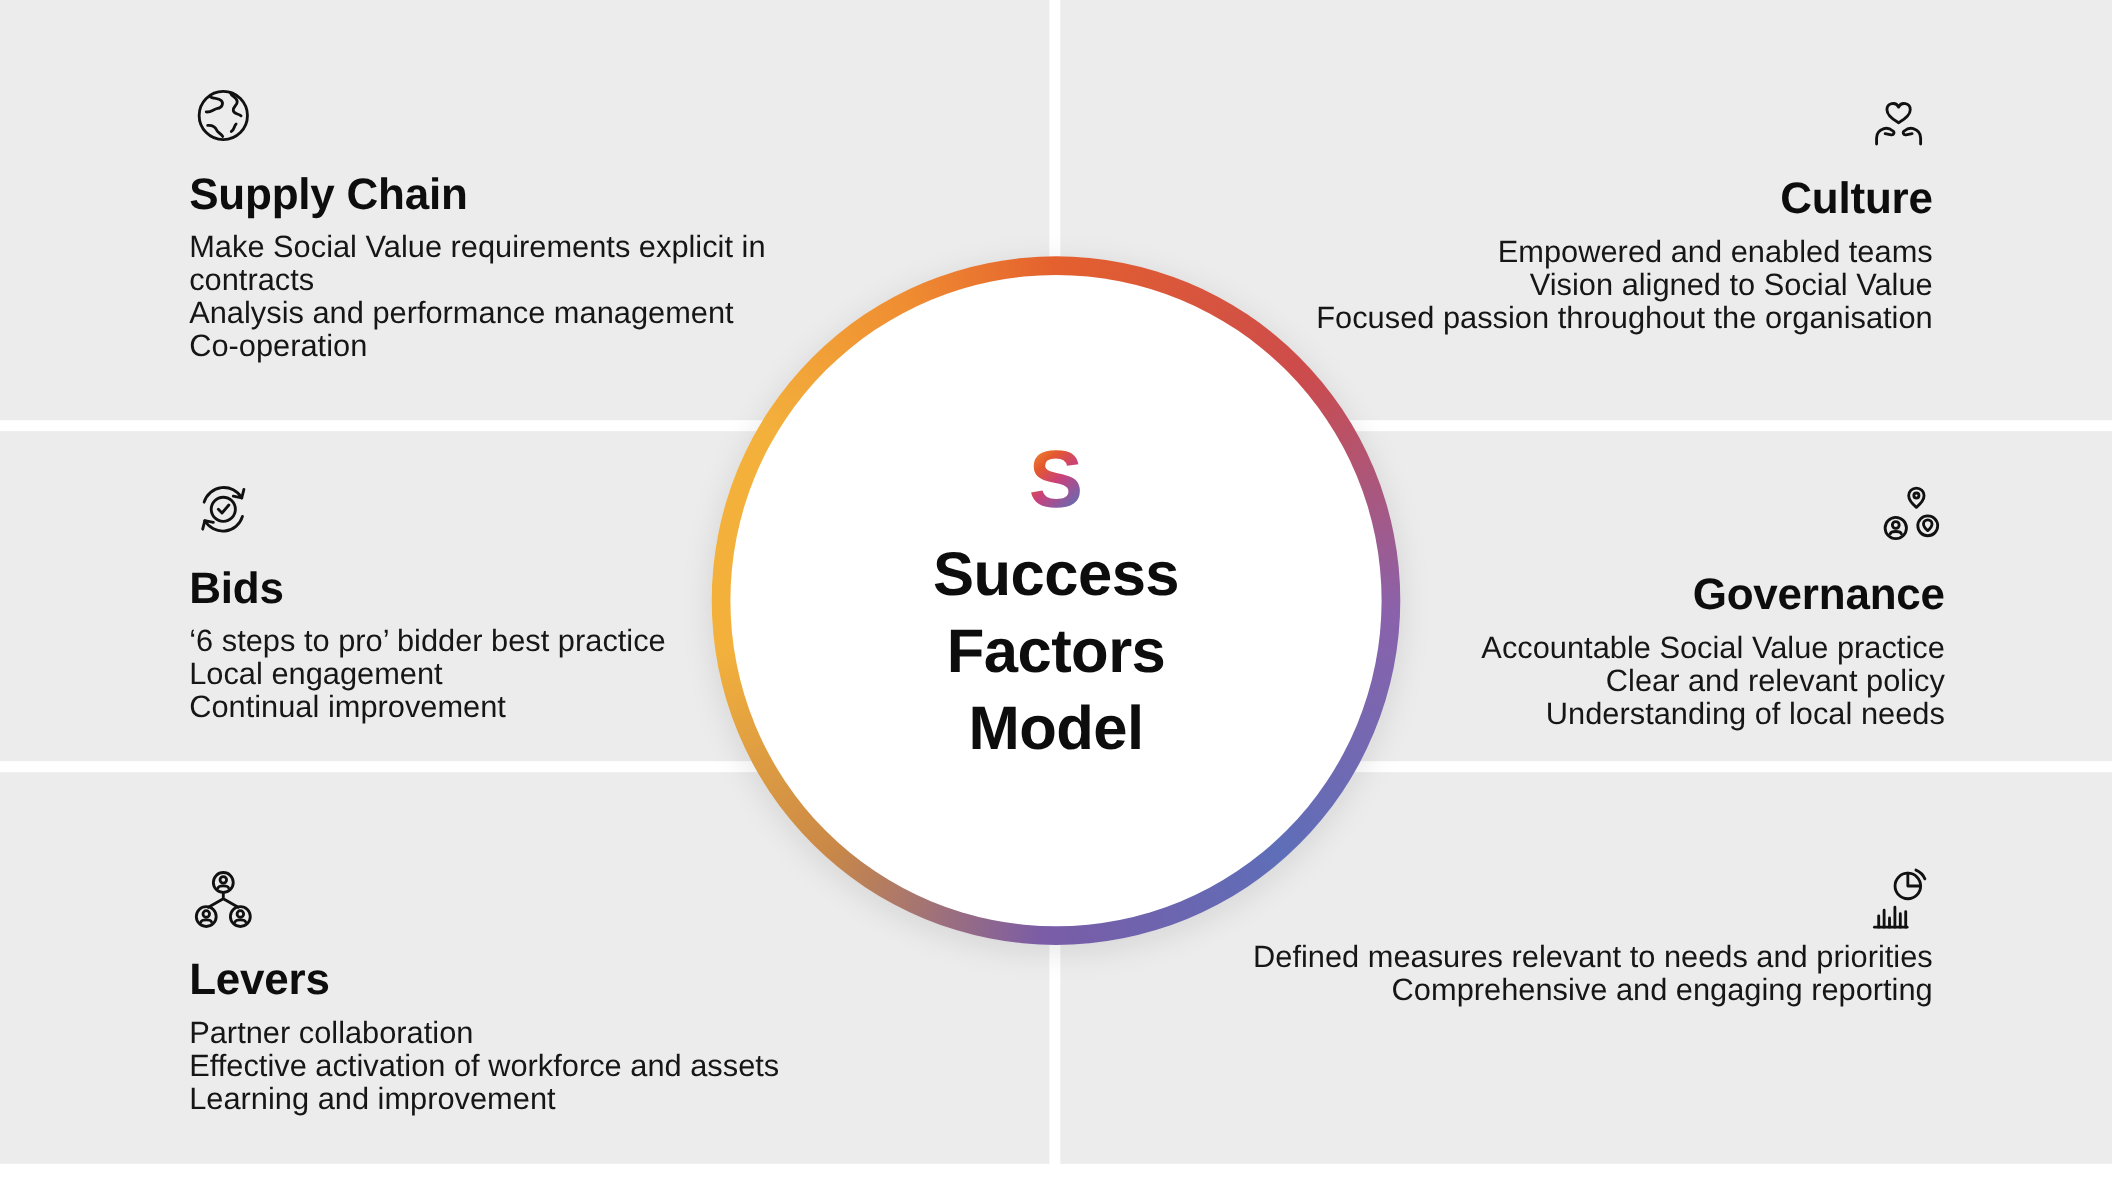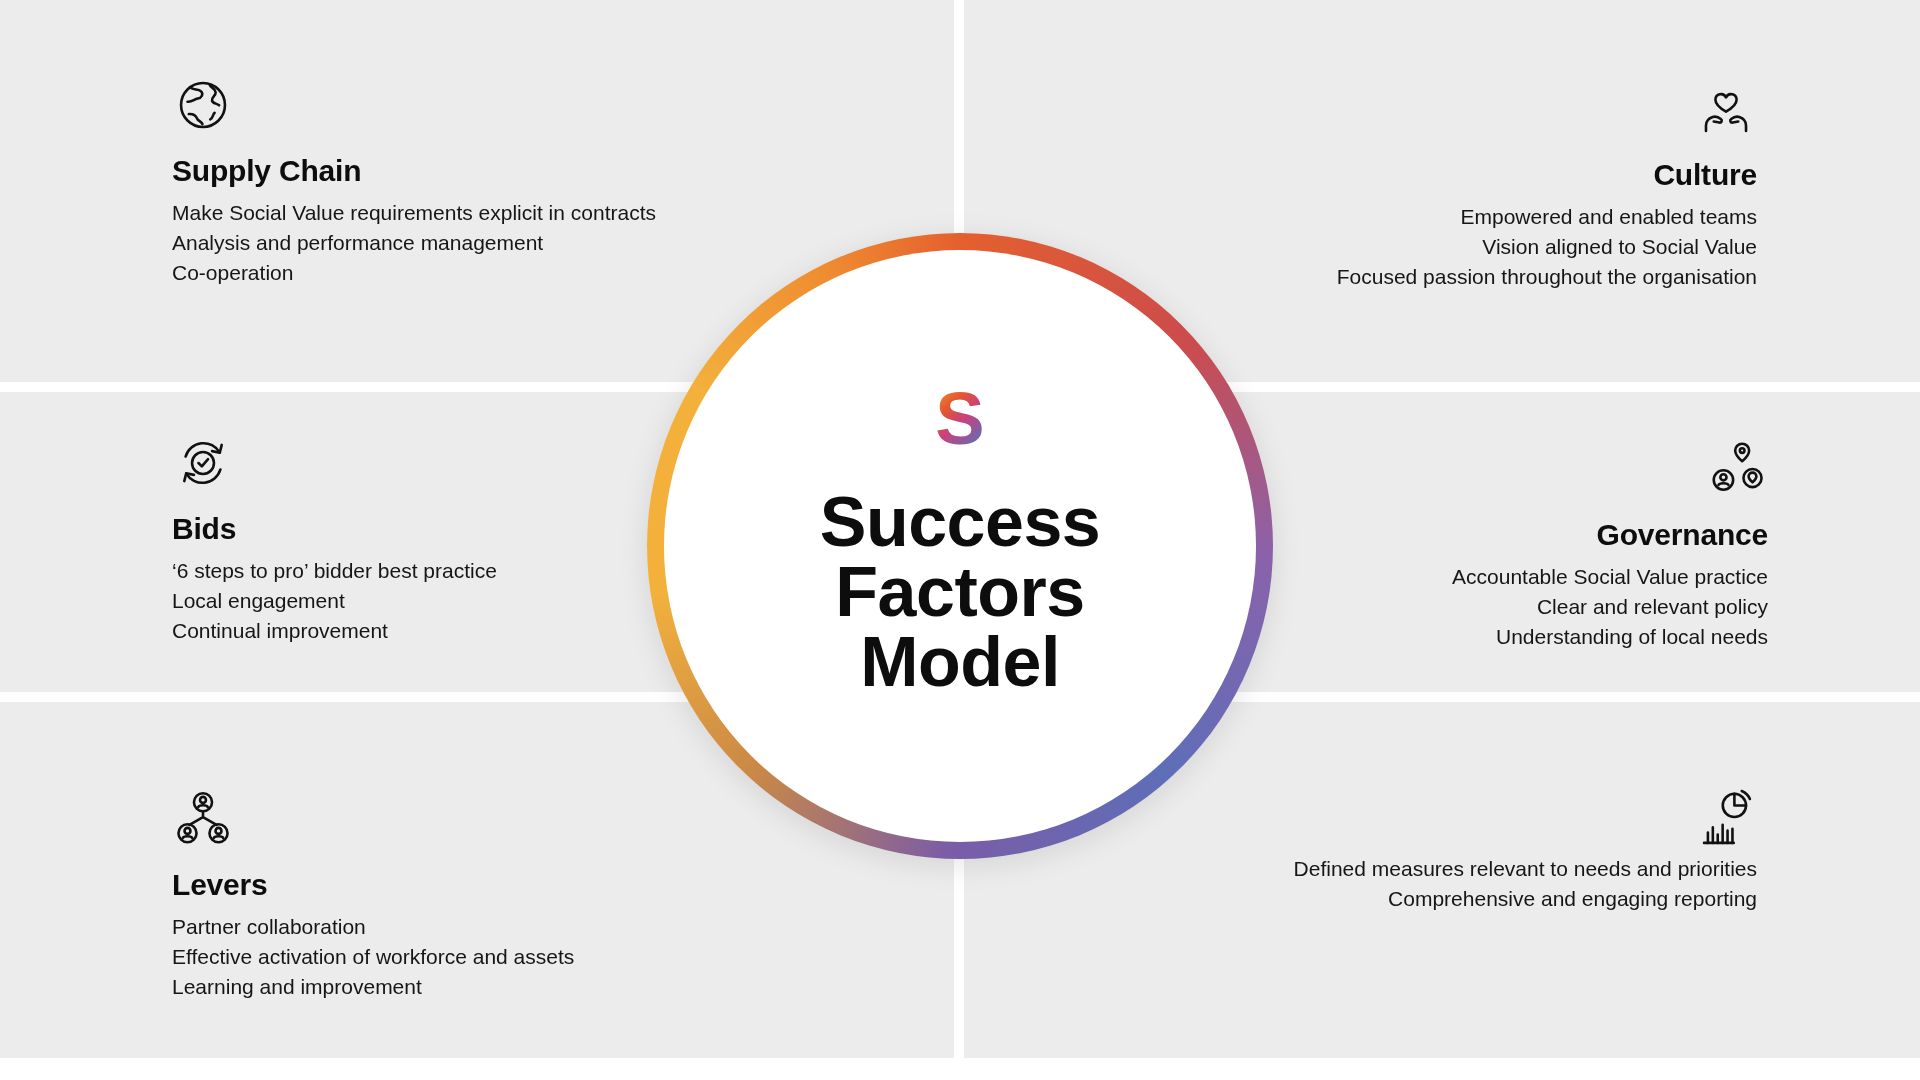--- a/index.html
+++ b/index.html
@@ -18,23 +18,23 @@
   .divider-h { left: 0; width: 1920px; height: 10px; }
   #divider-h1 { top: 382px; }
   #divider-h2 { top: 692px; }
   .bottom-bar { position: absolute; left: 0; top: 1058px; width: 1920px; height: 22px;
     background: var(--divider, #fff); z-index: 1; }
 
   
   .sec { position: absolute; z-index: 2; width: 640px; }
   .sec .icon { display: inline-block; width: 62px; height: 62px; }
   .sec .icon svg { width: 62px; height: 62px; display: block; }
-  .sec h2 { margin: 14px 0 10px; font-size: 30px; font-weight: 700; letter-spacing: -0.2px; color: #0d0d0d; }
+  .sec h2 { margin: 14px 0 10px; font-size: 40px; font-weight: 700; letter-spacing: -0.2px; color: #0d0d0d; }
   .sec ul { margin: 0; padding: 0; list-style: none; }
-  .sec li { font-size: 21px; line-height: 30px; color: #161616; }
+  .sec li { font-size: 28px; line-height: 30px; color: #161616; }
   .sec-right { text-align: right; }
 
   #sec-supply-chain { left: 172px; top: 74px; }
   #sec-bids         { left: 172px; top: 432px; }
   #sec-levers       { left: 172px; top: 788px; }
   #sec-culture      { right: 163px; top: 78px; }
   #sec-governance   { right: 152px; top: 438px; }
   #sec-measurement  { right: 163px; top: 788px; }
 
   
@@ -53,22 +53,22 @@
       var(--ring-orange, #EF8C31) 334deg,
       var(--ring-orange-red, #E4602E) 360deg);
     box-shadow: 0 6px 30px rgba(0,0,0,0.10);
   }
   .ring-inner {
     position: absolute; inset: 17px; border-radius: 50%; background: #fff;
     display: flex; flex-direction: column; align-items: center; justify-content: center;
   }
   .logo { margin-bottom: 14px; }
   h1.center-title {
-    margin: 17px; text-align: center;
-    font-size: 70px; line-height: 70px; font-weight: 700;
+    margin: 0; text-align: center;
+    font-size: 56px; line-height: 70px; font-weight: 700;
     letter-spacing: -0.5px; color: #0d0d0d;
   }
   h1.center-title .tl { display: block; }
 
   .lineicon { stroke: #111; stroke-width: 2; fill: none; stroke-linecap: round; stroke-linejoin: round; }
 </style>
 </head>
 <body>
 
 <div class="divider divider-v"></div>

